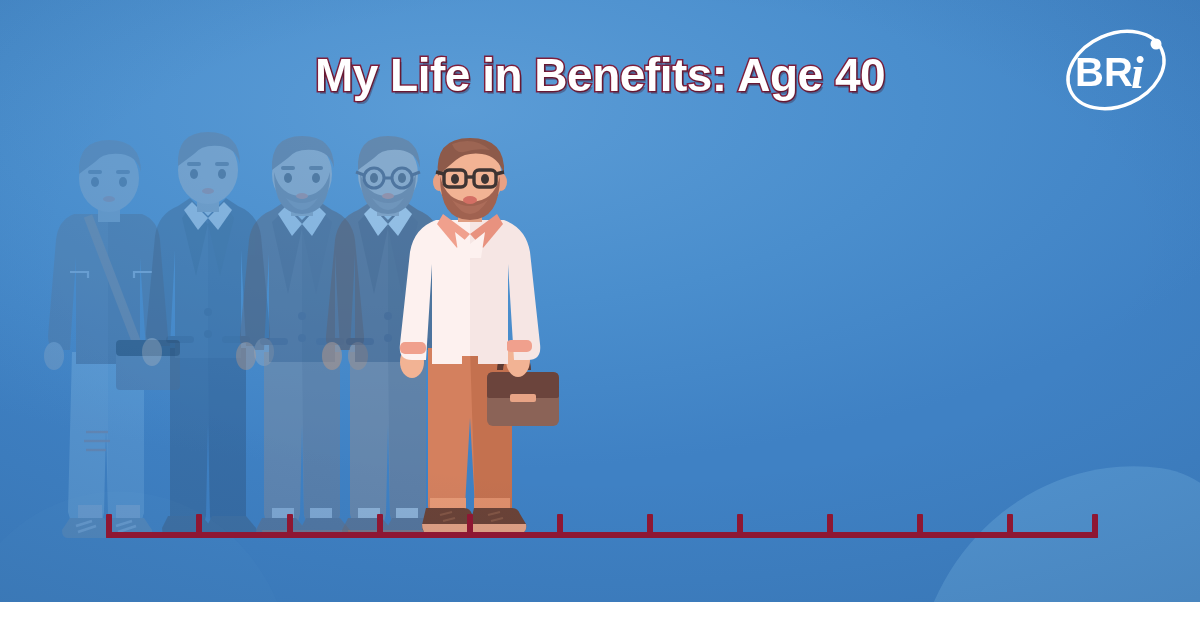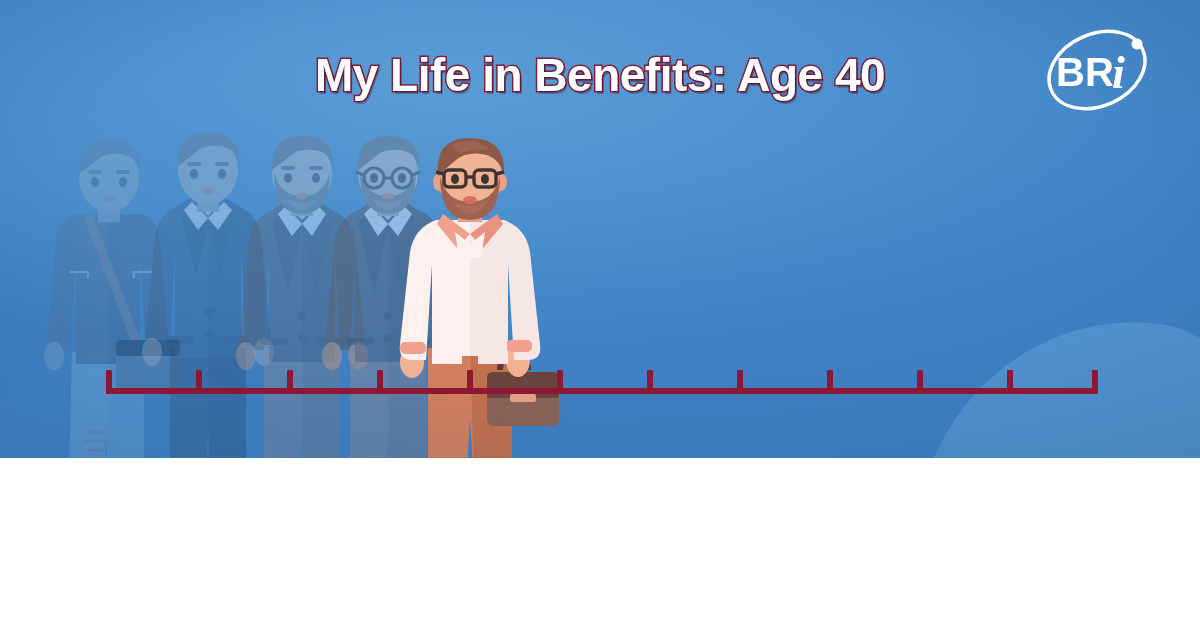--- a/index.html
+++ b/index.html
@@ -3,21 +3,21 @@
 <meta charset="utf-8">
 <style>
   html, body {
     margin: 0;
     padding: 0;
     background: #ffffff;
   }
   #canvas {
     position: relative;
     width: 1200px;
-    height: 458px;
+    height: 602px;
     overflow: hidden;
     font-family: "Liberation Sans", sans-serif;
     background: #b91c1c;
   }
   
   .bg-base {
     position: absolute;
     inset: 0;
     background:
       radial-gradient(ellipse 70% 60% at 38% 18%, #5b9cd6 0%, #4a8ecd 55%, #3f81c4 100%);
@@ -64,21 +64,21 @@
     color: #ffffff;
     -webkit-text-stroke: 3px #7d1e3c;
     paint-order: stroke fill;
     text-shadow: 2px 3px 0 rgba(60,16,34,.32);
     white-space: nowrap;
   }
 
   
   .logo {
     position: absolute;
-    right: 40px;
+    right: 21px;
     top: 14px;
     width: 126px;
     height: 112px;
   }
   .logo svg { display: block; }
 
   
   .axis {
     position: absolute;
     left: 106px;

